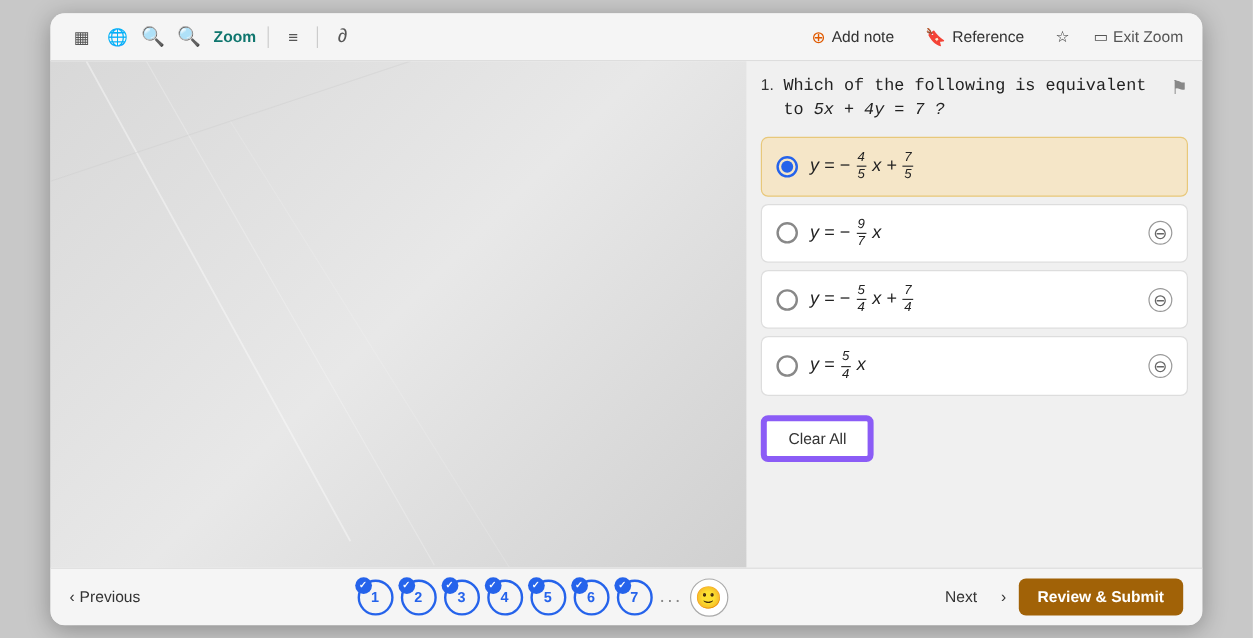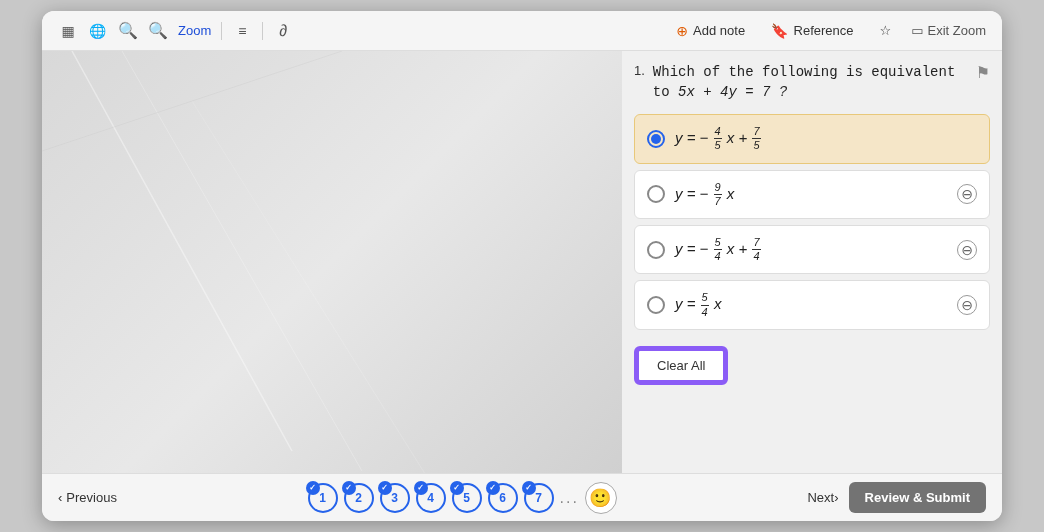--- a/index.html
+++ b/index.html
@@ -49,22 +49,22 @@
       height: 20px;
       display: flex;
       align-items: center;
       justify-content: center;
       color: #555;
       font-size: 14px;
       cursor: pointer;
     }
     .zoom-label {
       font-size: 13px;
-      color: #1d4ed8;
-      font-weight: 400;
+      color: #0f766e;
+      font-weight: 700;
     }
     .toolbar-divider {
       width: 1px;
       height: 18px;
       background: #ccc;
     }
     .toolbar-btn {
       display: flex;
       align-items: center;
       gap: 5px;
@@ -283,28 +283,28 @@
       display: flex;
       align-items: center;
       justify-content: center;
       font-size: 18px;
       cursor: pointer;
       background: white;
     }
     .next-btn {
       display: flex;
       align-items: center;
-      gap: 0;
+      gap: 20px;
       font-size: 13px;
       color: #333;
       cursor: pointer;
     }
     .review-submit-btn {
       padding: 8px 16px;
-      background: #737373;
+      background: #a16207;
       color: white;
       border-radius: 6px;
       font-size: 13px;
       font-weight: 600;
       cursor: pointer;
       border: none;
     }
   </style>
 </head>
 <body>

